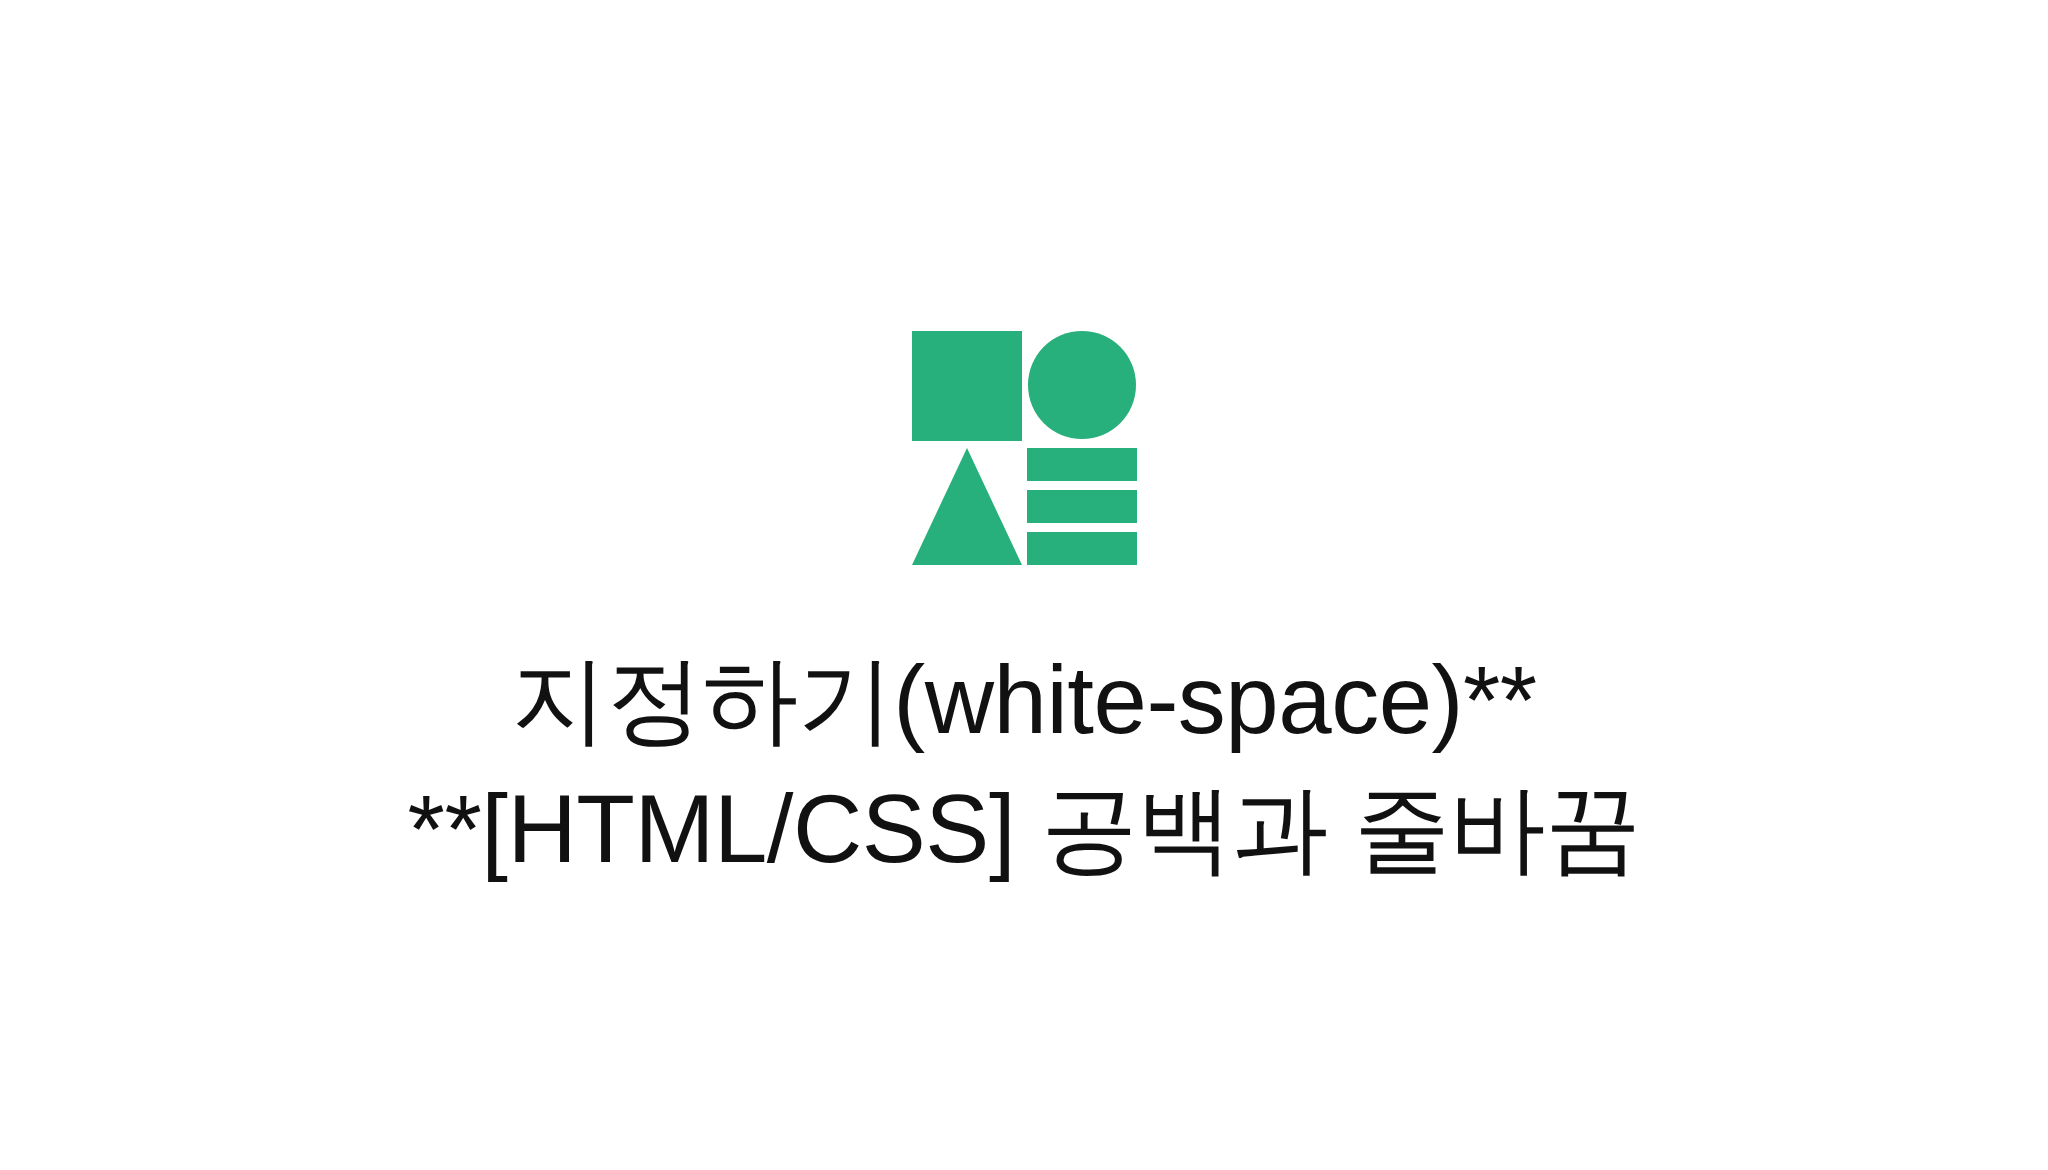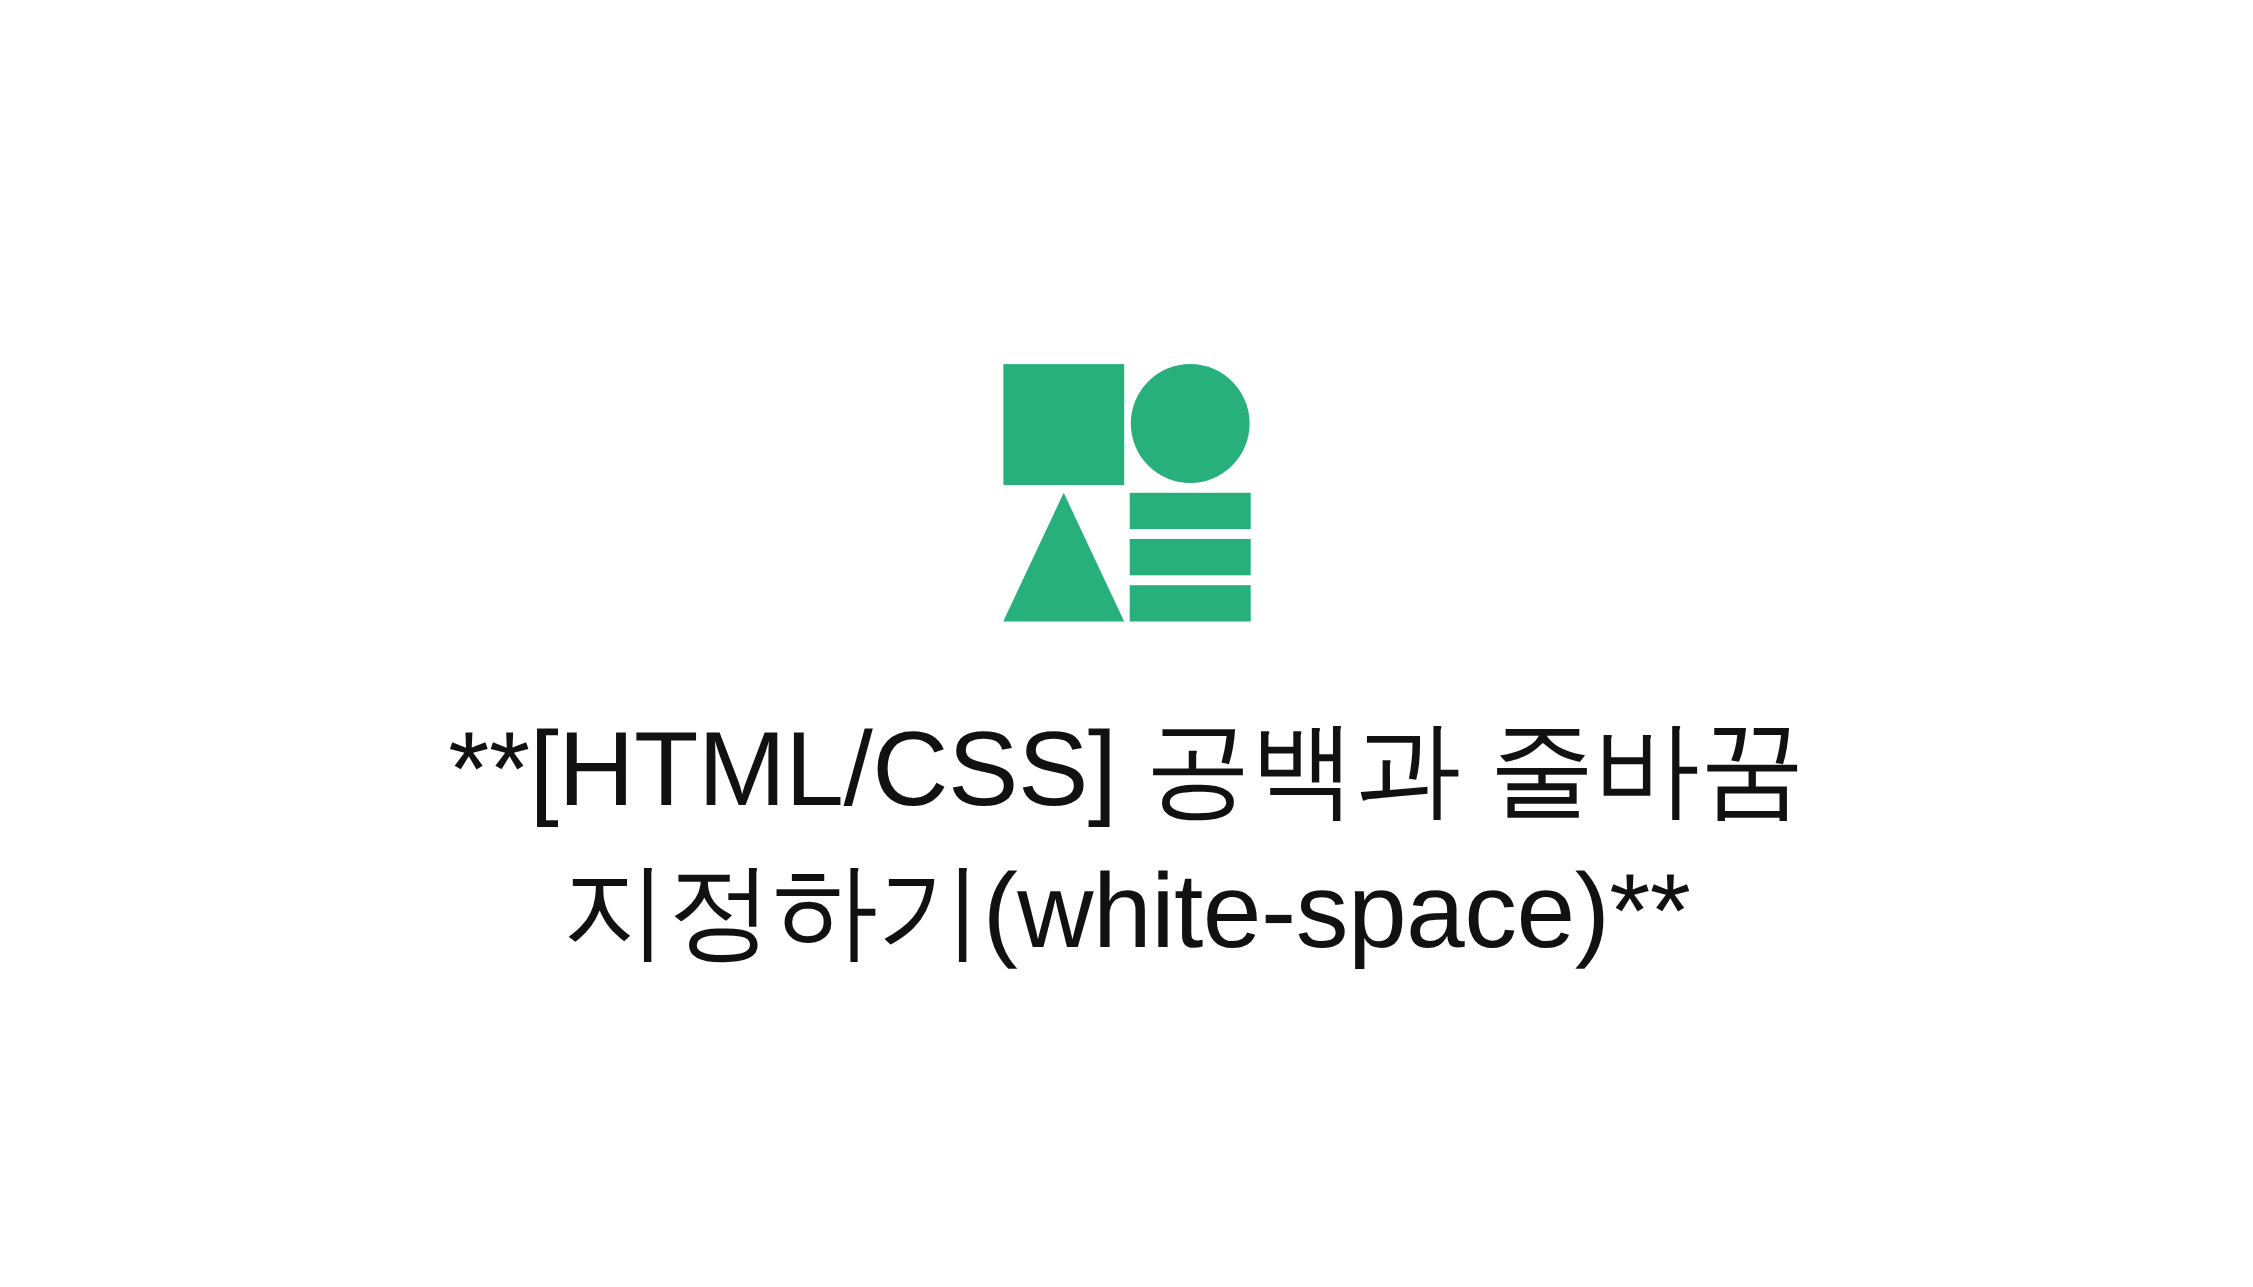--- a/index.html
+++ b/index.html
@@ -79,17 +79,17 @@
 
       <polygon points="55,117 110,234 0,234" fill="#27b07b"></polygon>
 
       <rect x="115" y="117" width="110" height="33" fill="#27b07b"></rect>
       <rect x="115" y="159" width="110" height="33" fill="#27b07b"></rect>
       <rect x="115" y="201" width="110" height="33" fill="#27b07b"></rect>
     </svg>
   </div>
 
   <div class="title-block">
+    <span class="title-line">지정하기(white-space)**</span>
     <span class="title-line">**[HTML/CSS] 공백과 줄바꿈</span>
-    <span class="title-line">지정하기(white-space)**</span>
   </div>
 
 </div>
 
 </body></html>

